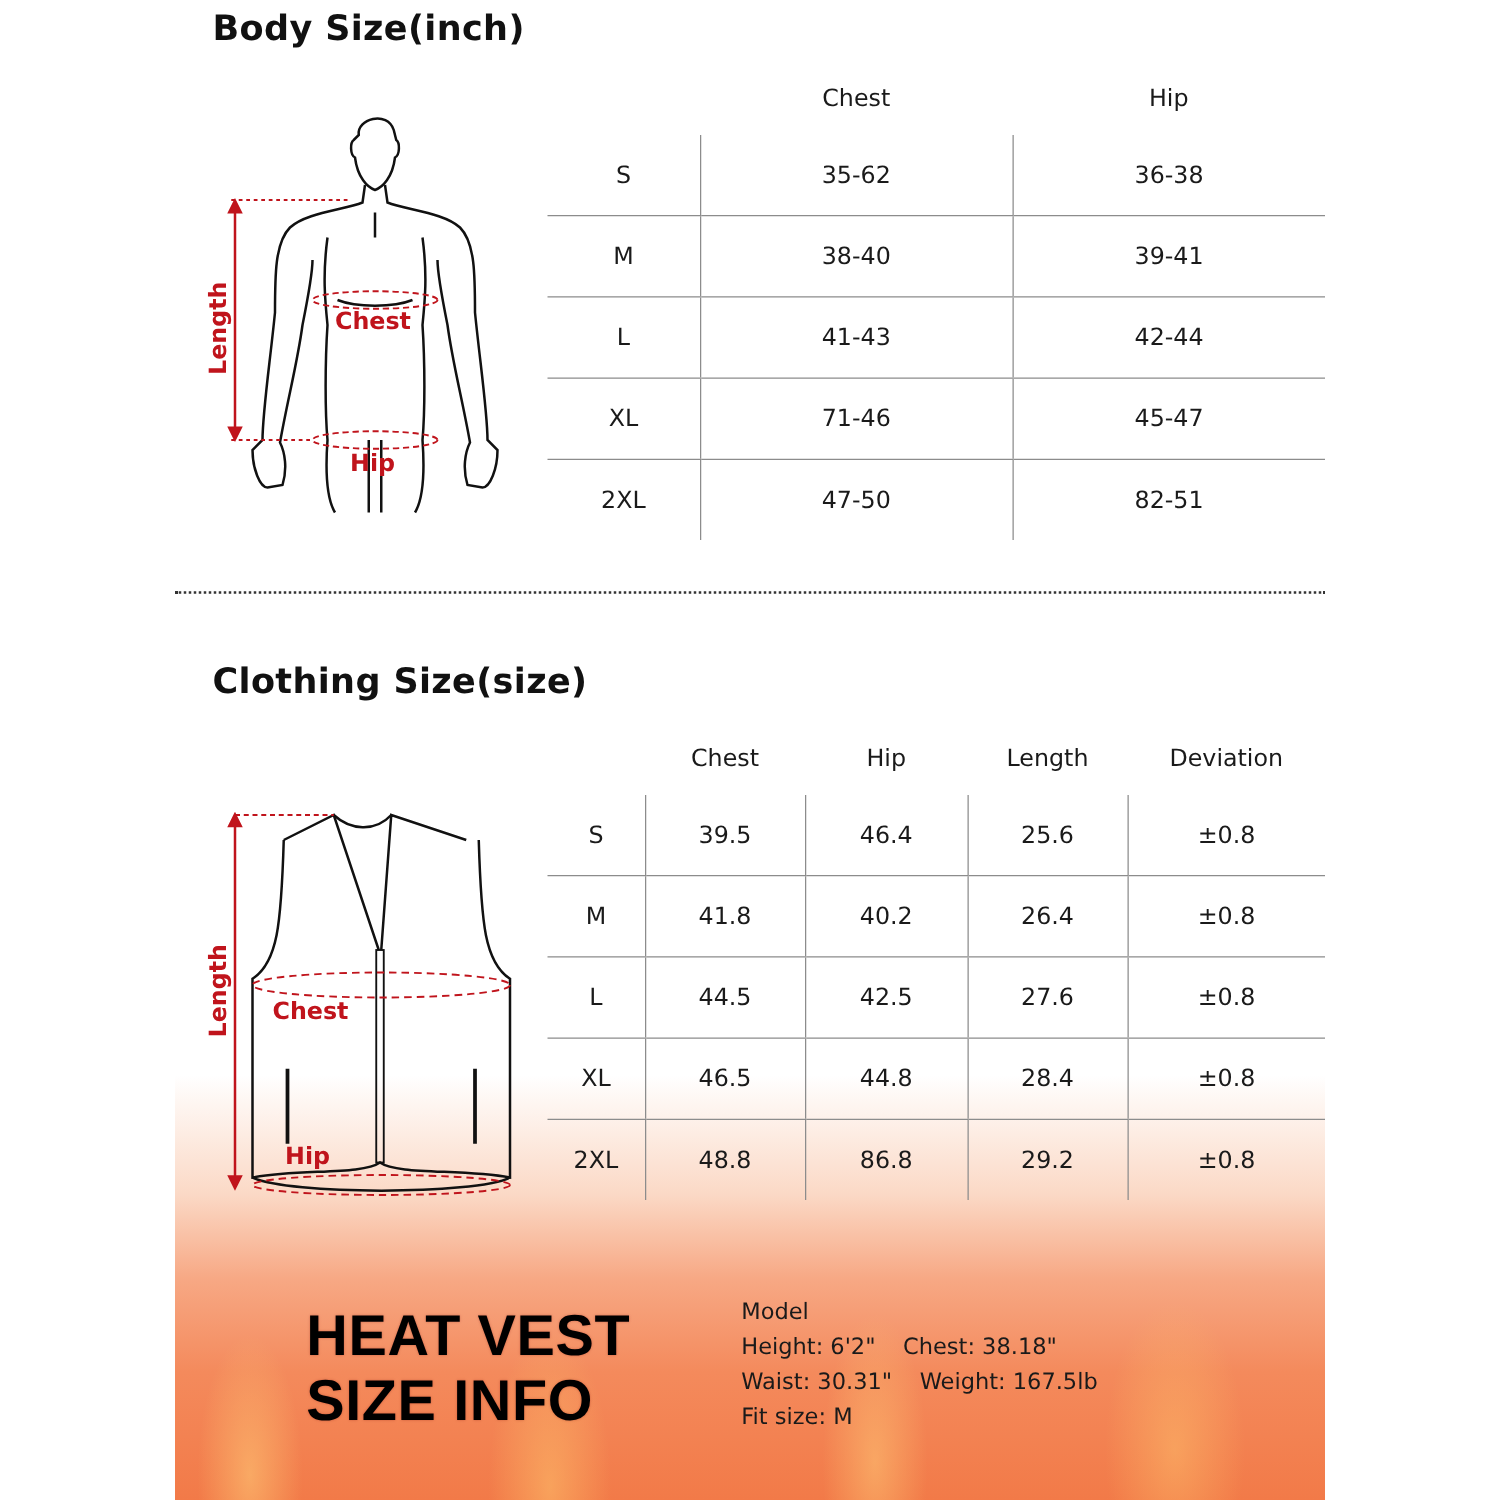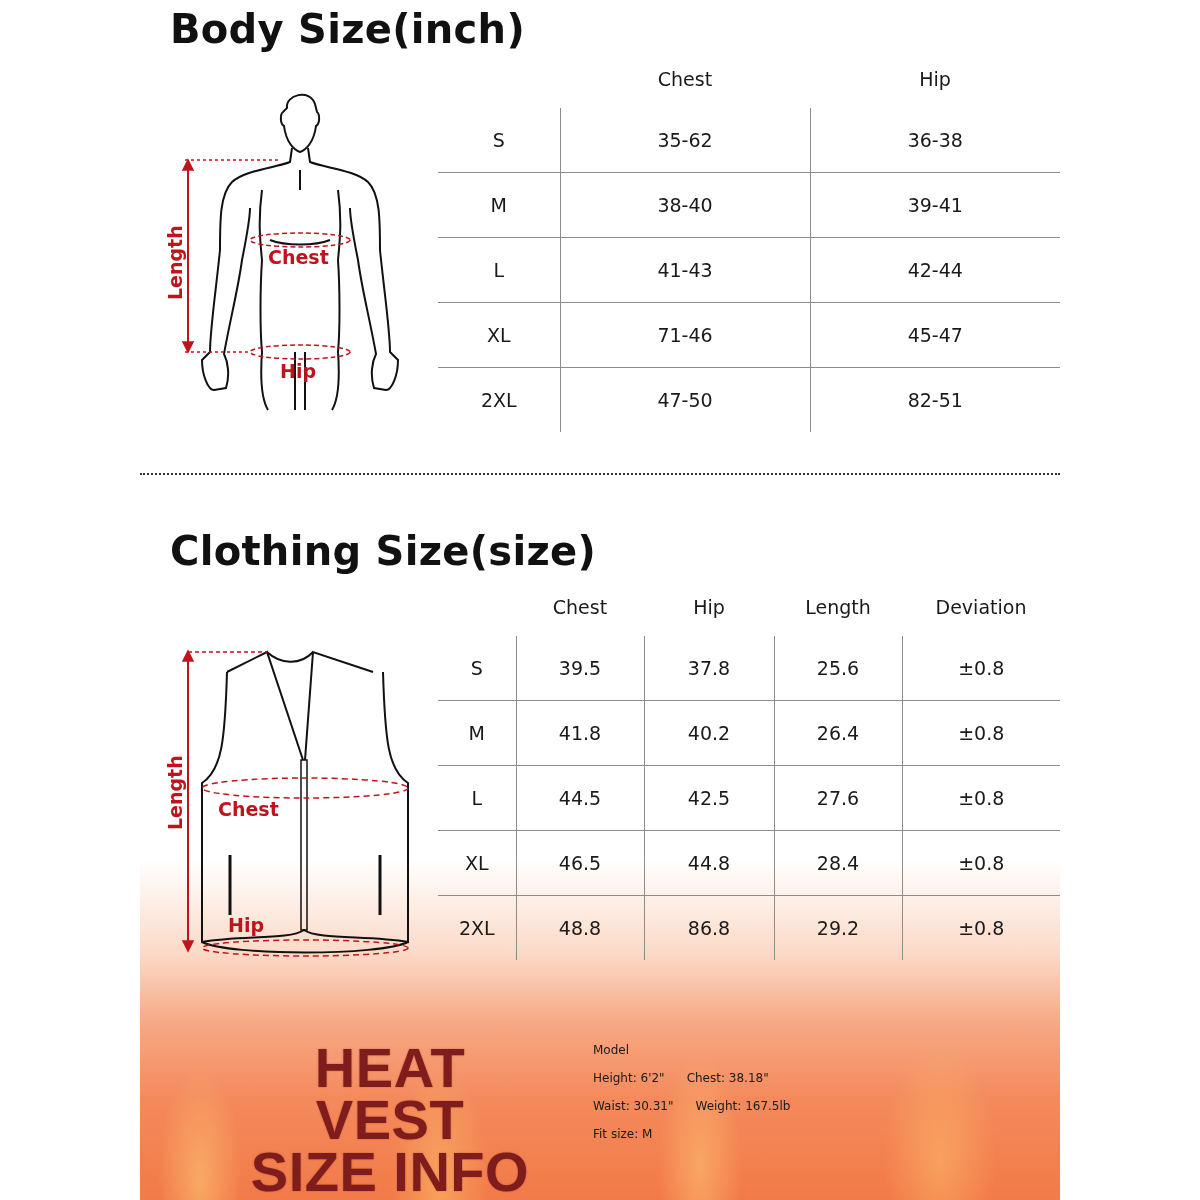--- a/index.html
+++ b/index.html
@@ -6,42 +6,42 @@
   body { width:1200px; height:1200px; background:#ffffff; position:relative; overflow:hidden;
          font-family:"DejaVu Sans", sans-serif; color:#1a1a1a; }
   .panel { position:absolute; left:140px; top:0; width:920px; height:1200px; background:#fff; overflow:hidden; }
   .flame-bg { position:absolute; left:0; right:0; top:860px; bottom:0;
     background:
       radial-gradient(ellipse 60px 160px at 60px 320px, rgba(255,205,120,0.55), transparent 70%),
       radial-gradient(ellipse 70px 180px at 300px 330px, rgba(255,200,110,0.5), transparent 70%),
       radial-gradient(ellipse 60px 170px at 560px 310px, rgba(255,205,120,0.5), transparent 70%),
       radial-gradient(ellipse 80px 170px at 800px 300px, rgba(255,200,110,0.45), transparent 70%),
       linear-gradient(to bottom, rgba(255,255,255,1) 0%, #fbd9c6 28%, #f7a884 48%, #f48a5c 70%, #f27a48 100%); }
-  .title { position:absolute; left:30px; font-weight:bold; font-size:40px; letter-spacing:0.3px; color:#111;text-align:right; }
+  .title { position:absolute; left:30px; font-weight:bold; font-size:28px; letter-spacing:0.3px; color:#111;text-align:right; }
   .title.body { top:6px; }
   .title.cloth { top:528px; }
   .divider { position:absolute; left:0; right:0; top:473px; border-top:2px dotted #333; }
   .figure { position:absolute; }
   .fig-body { left:10px; top:90px; width:300px; height:330px; }
   .fig-vest { left:10px; top:640px; width:300px; height:330px; }
   .fig-label { position:absolute; color:#c0141c; font-weight:bold; font-size:19px; }
   .len-label { position:absolute; color:#c0141c; font-weight:bold; font-size:19px; transform:rotate(-90deg); transform-origin:left top; }
   table.sz { position:absolute; border-collapse:collapse; font-size:19px; color:#1a1a1a; }
   table.sz th { font-weight:normal; text-align:center; height:56px; vertical-align:middle; }
   table.sz td { text-align:center; vertical-align:middle; border-bottom:1px solid #8c8c8c; }
   table.sz tr:last-child td { border-bottom:none; }
   table.sz td + td { border-left:1px solid #8c8c8c; }
   table.body-t { left:298px; top:50px; width:622px; }
   table.body-t td { height:62px; }
   table.cloth-t { left:298px; top:578px; width:622px; }
   table.cloth-t td { height:62px; }
-  .headline { position:absolute; left:105px; top:1042px; width:290px; text-align:center;
-    color:#7f1d1d; font-weight:bold; font-size:56px; line-height:52px; letter-spacing:0.5px;
+  .headline { position:absolute; left:105px; top:1042px; width:290px; 
+    color:#000000; font-weight:bold; font-size:46px; line-height:52px; letter-spacing:0.5px;
     font-family:"Liberation Sans", sans-serif; text-shadow:0 0 2px rgba(120,0,0,0.35); }
-  .model { position:absolute; left:453px; top:1036px; font-size:12px; line-height:28px; color:#1a1a1a; }
+  .model { position:absolute; left:453px; top:1036px; font-size:18px; line-height:28px; color:#1a1a1a; }
   .model .gap { display:inline-block; width:22px; }
 </style>
 </head>
 <body>
 
 <div class="panel">
   <div class="flame-bg"></div>
 
   <div class="title body">Body Size(inch)</div>
 
@@ -150,21 +150,21 @@
         <th style="width:126px">Chest</th>
         <th style="width:128px">Hip</th>
         <th style="width:126px">Length</th>
         <th>Deviation</th>
       </tr>
     </thead>
     <tbody>
       <tr>
         <td>S</td>
         <td>39.5</td>
-        <td>37.8</td>
+        <td>46.4</td>
         <td>25.6</td>
         <td>±0.8</td>
       </tr>
       <tr>
         <td>M</td>
         <td>41.8</td>
         <td>40.2</td>
         <td>26.4</td>
         <td>±0.8</td>
       </tr>

